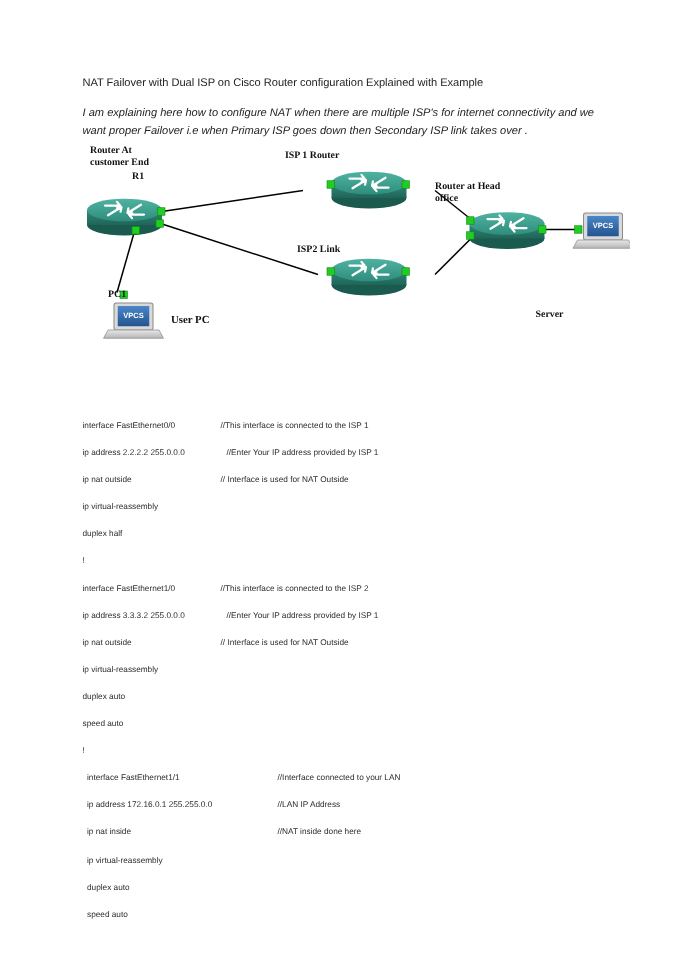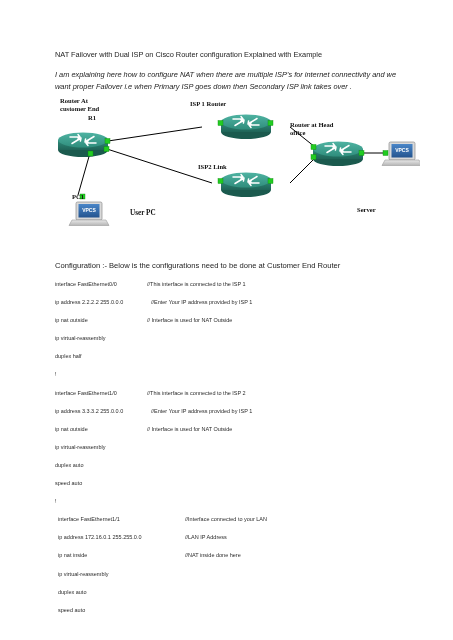--- a/index.html
+++ b/index.html
@@ -59,21 +59,21 @@
     color: #111;
     line-height: 8px;
     white-space: nowrap;
   }
   .lbl-cust   { left: 10px;  top: 2px;  }
   .lbl-r1     { left: 38px;  top: 19px; }
   .lbl-isp1   { left: 140px; top: 5px;  }
   .lbl-head   { left: 240px; top: 26px; }
   .lbl-isp2   { left: 148px; top: 68px; }
   .lbl-pc1    { left: 22px;  top: 98px; }
-  .lbl-userpc { left: 64px;  top: 114px; font-size: 7.2px; margin-left: 16px; }
+  .lbl-userpc { left: 64px;  top: 114px; font-size: 7.2px; }
   .lbl-server { left: 307px; top: 111px; }
 
   
   .config-heading {
     position: absolute;
     left: 55px; top: 261px;
     font-size: 7.6px;
     color: #232323;
     white-space: nowrap;
   }
@@ -196,21 +196,20 @@
     <div class="dlabel lbl-r1">R1</div>
     <div class="dlabel lbl-isp1">ISP 1 Router</div>
     <div class="dlabel lbl-head" style="white-space:pre-line;">Router at Head
 office</div>
     <div class="dlabel lbl-isp2">ISP2 Link</div>
     <div class="dlabel lbl-pc1">PC1</div>
     <div class="dlabel lbl-userpc">User PC</div>
     <div class="dlabel lbl-server">Server</div>
   </div>
 
-  <div class="config-heading">Configuration :-  Below is the configurations need to be done at Customer End Router</div>
 
   <div class="cfg-list">
       <div class="cfg-row">
         <span class="cfg-cmd">interface FastEthernet0/0</span>
         <span class="cfg-cmt" style="left: 92px;">//This interface is connected to the ISP 1</span>
       </div>
       <div class="cfg-row">
         <span class="cfg-cmd">ip address 2.2.2.2 255.0.0.0</span>
         <span class="cfg-cmt" style="left: 96px;">//Enter  Your IP address provided by ISP 1</span>
       </div>

